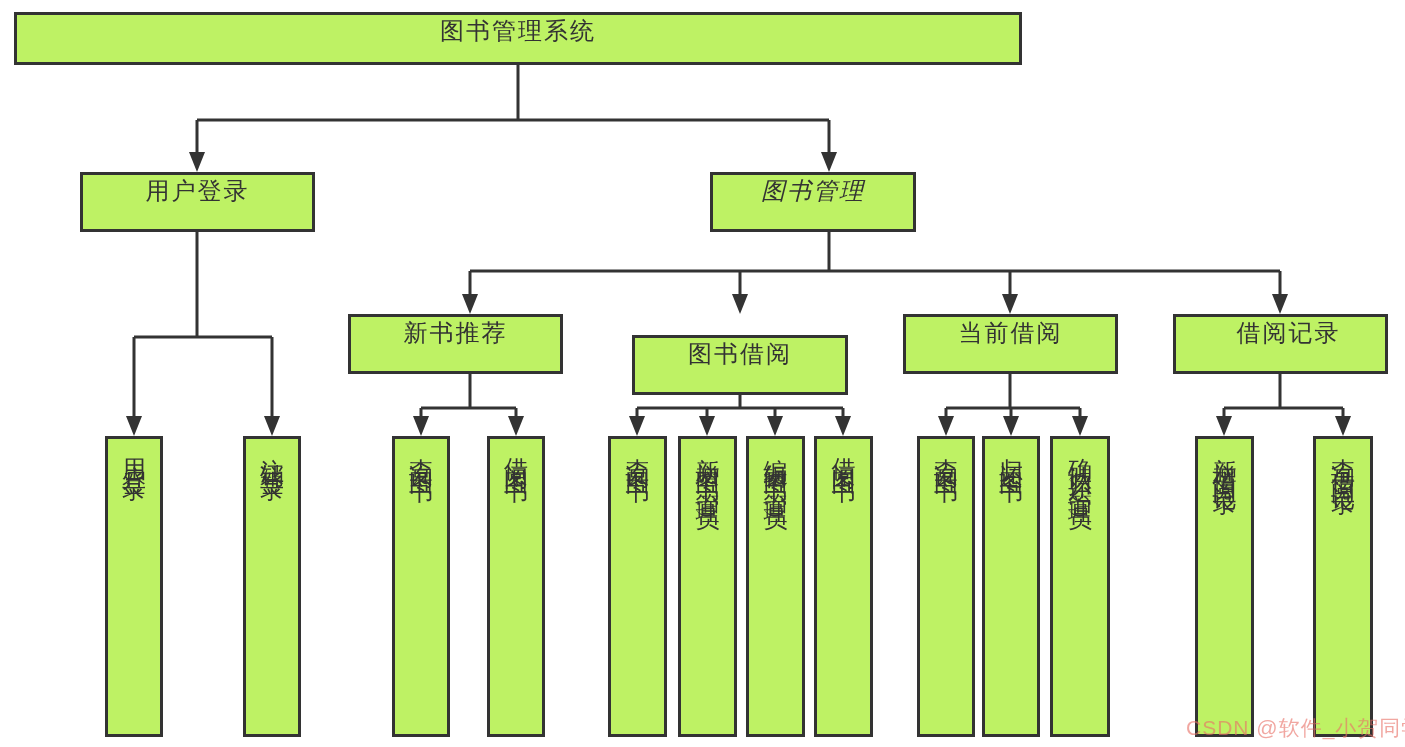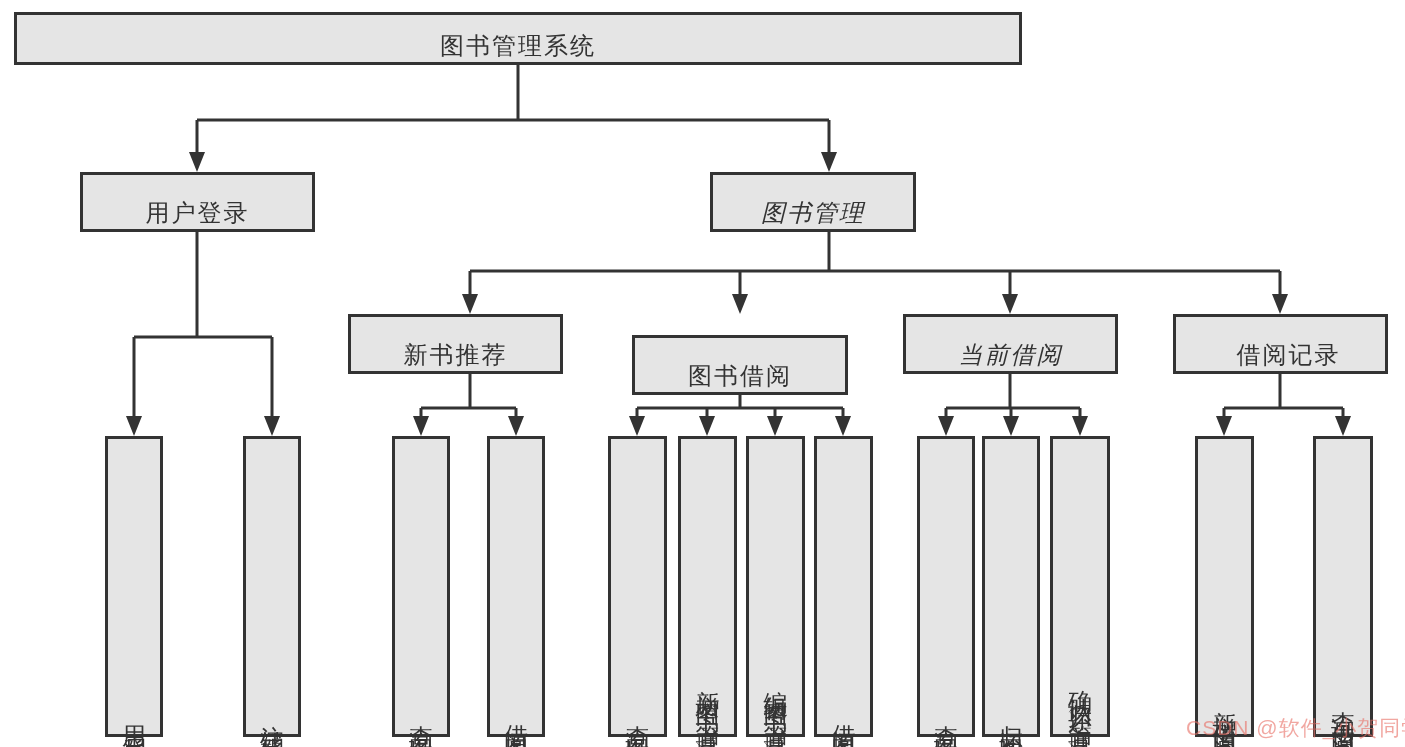--- a/index.html
+++ b/index.html
@@ -2,22 +2,22 @@
 <html><head>
 <meta charset="utf-8">
 <style>
   html,body {margin:0; padding:0; background:#ffffff;}
   .canvas {
     position:relative; width:1405px; height:747px; background:#ffffff;
     font-family:"Liberation Sans", sans-serif; color:#333333; overflow:hidden;
   }
   .connectors {position:absolute; left:0; top:0; z-index:0;}
   .box {
-    position:absolute; box-sizing:border-box; background:#e5e5e5;
-    border:3px solid #333333; display:flex; align-items:flex-end; justify-content:center;
+    position:absolute; box-sizing:border-box; background:#bef264;
+    border:3px solid #333333; display:flex; align-items:flex-start; justify-content:center;
     z-index:1; font-size:24px; letter-spacing:2px; text-align:center;
   }
   .vbox .vtext {
     writing-mode:vertical-rl; text-orientation:mixed;
     letter-spacing:7px; line-height:1; font-size:24px;
   }
   .watermark {
     position:absolute; left:1186px; top:714px; z-index:5;
     font-size:21px; letter-spacing:1px; white-space:nowrap;
     color:rgba(233,113,104,0.62);
@@ -70,21 +70,21 @@
   <div class="box" style="left:710px; top:172px; width:206px; height:60px;font-style:italic;">
     <span>图书管理</span>
   </div>
 
   <div class="box" style="left:348px; top:314px; width:215px; height:60px;">
     <span>新书推荐</span>
   </div>
   <div class="box" style="left:632px; top:314px; width:216px; height:60px;margin-top:21px;">
     <span>图书借阅</span>
   </div>
-  <div class="box" style="left:903px; top:314px; width:215px; height:60px;font-style:italic;">
+  <div class="box" style="left:903px; top:314px; width:215px; height:60px;">
     <span>当前借阅</span>
   </div>
   <div class="box" style="left:1173px; top:314px; width:215px; height:60px;padding-left:16px;">
     <span>借阅记录</span>
   </div>
 
   <div class="box vbox" style="left:105px; top:436px; width:58px; height:301px;">
     <span class="vtext">用户登录</span>
   </div>
   <div class="box vbox" style="left:243px; top:436px; width:58px; height:301px;">

